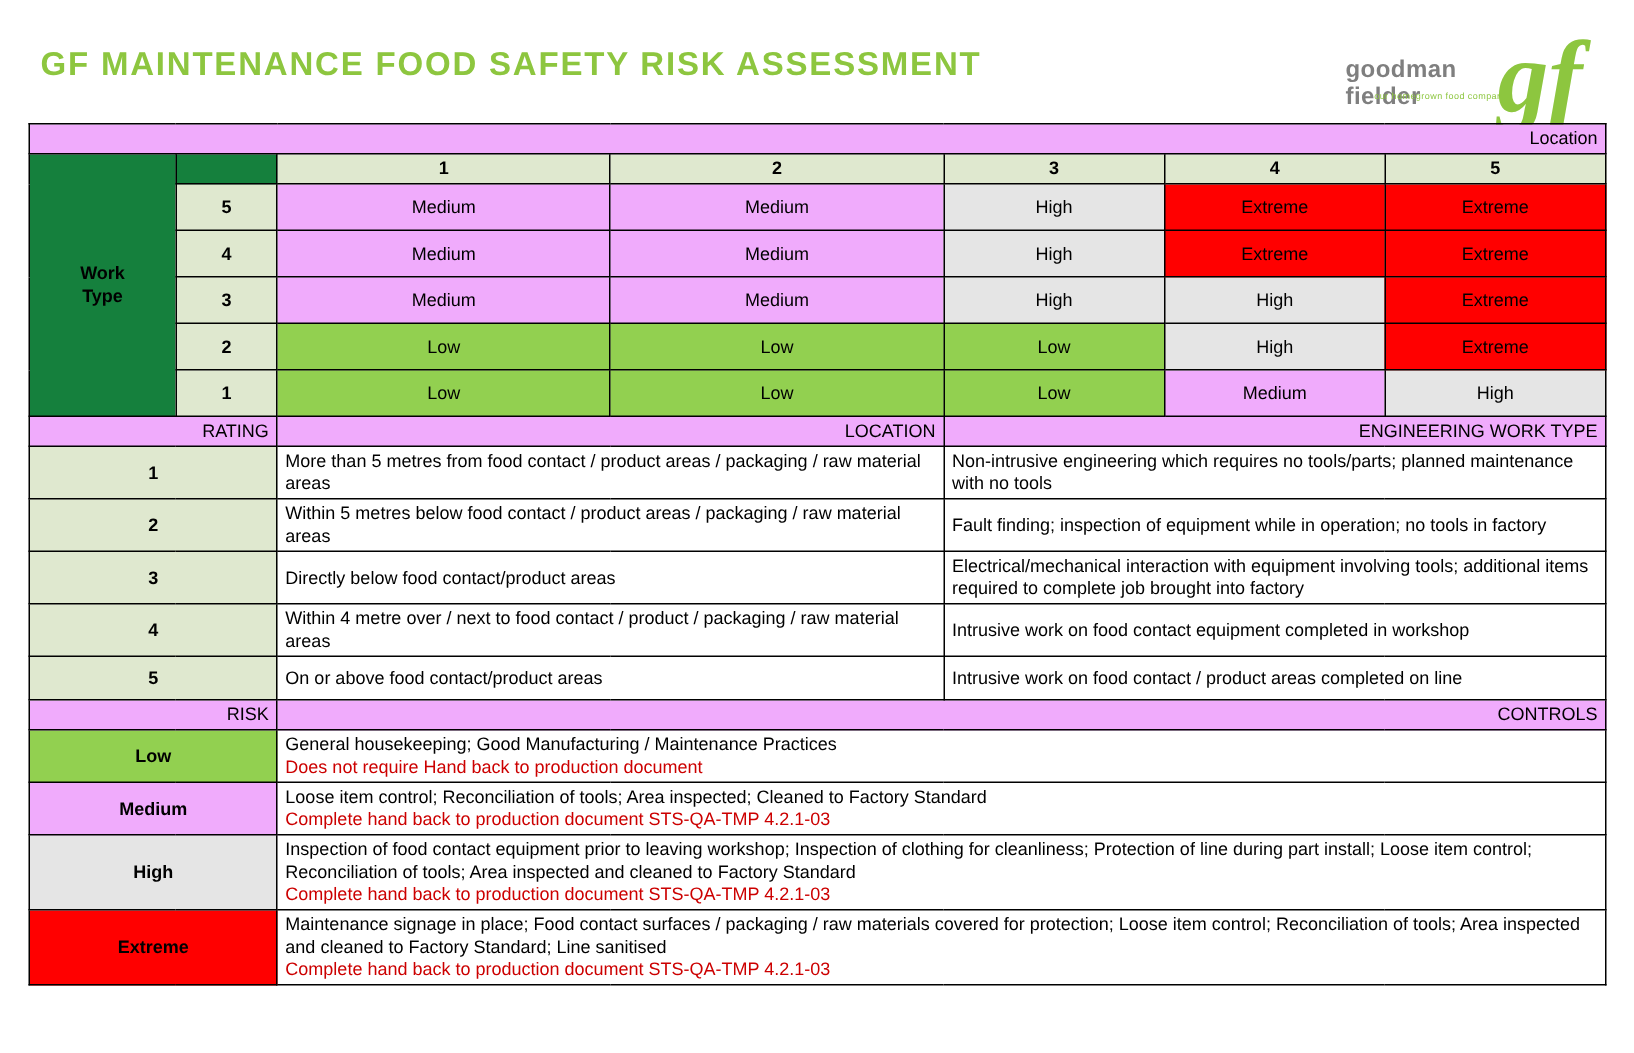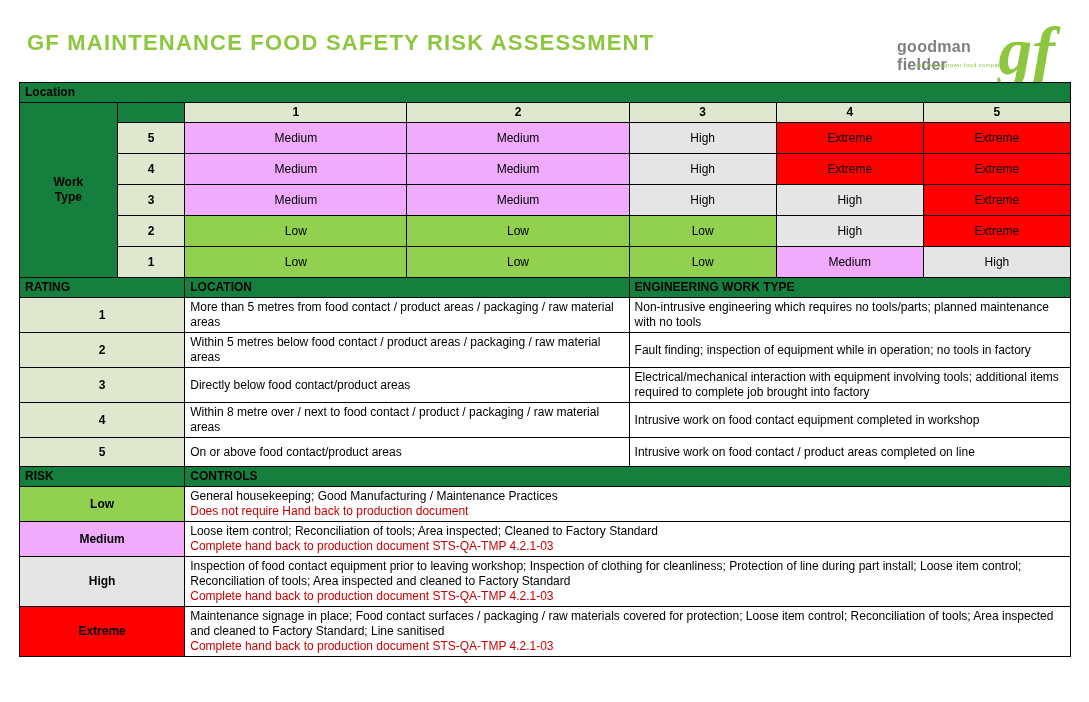--- a/index.html
+++ b/index.html
@@ -39,21 +39,21 @@
     position:absolute;left:19px;top:82px;width:1052px;
     border:1px solid #000;
   }
   .sheet td,.sheet th{
     border:1px solid #000;
     padding:2px 5px;
     font-size:12px;
     vertical-align:middle;
     line-height:1.25;
   }
-  .hdr{background:#15803d;text-align:left;font-weight:bold;}
+  .hdr{background:#f0abfc;text-align:right;font-weight:normal;}
   .hdrplain{background:#15803d;text-align:center;}
   .b{font-weight:bold;}
   .matrix td{height:26px;text-align:center;}
   .colnum{background:#dfe8cf;font-weight:bold;text-align:center;width:135px;}
   .rownum{background:#dfe8cf;font-weight:bold;text-align:center;width:56px;}
   .cell{text-align:left;padding-left:6px;}
   .low{background:#92d050;}
   .medium{background:#f0abfc;}
   .high{background:#e5e5e5;}
   .extreme{background:#ff0000;}
@@ -150,21 +150,21 @@
       <td colspan="2">Within 5 metres below food contact / product areas / packaging / raw material areas</td>
       <td colspan="3">Fault finding; inspection of equipment while in operation;  no tools in factory</td>
     </tr>
     <tr class="desc">
       <td class="ratingcell" colspan="2">3</td>
       <td colspan="2">Directly below food contact/product areas</td>
       <td colspan="3">Electrical/mechanical interaction with equipment involving tools; additional items required to complete job brought into factory</td>
     </tr>
     <tr class="desc">
       <td class="ratingcell" colspan="2">4</td>
-      <td colspan="2">Within 8 metre over / next to  food contact  / product  / packaging / raw material  areas</td>
+      <td colspan="2">Within 4 metre over / next to  food contact  / product  / packaging / raw material  areas</td>
       <td colspan="3">Intrusive work on food contact equipment completed in workshop</td>
     </tr>
     <tr class="desc">
       <td class="ratingcell" colspan="2">5</td>
       <td colspan="2">On or above food contact/product areas</td>
       <td colspan="3">Intrusive work on food contact / product areas completed on line</td>
     </tr>
 
     <tr>
       <td class="hdr" colspan="2">RISK</td>

